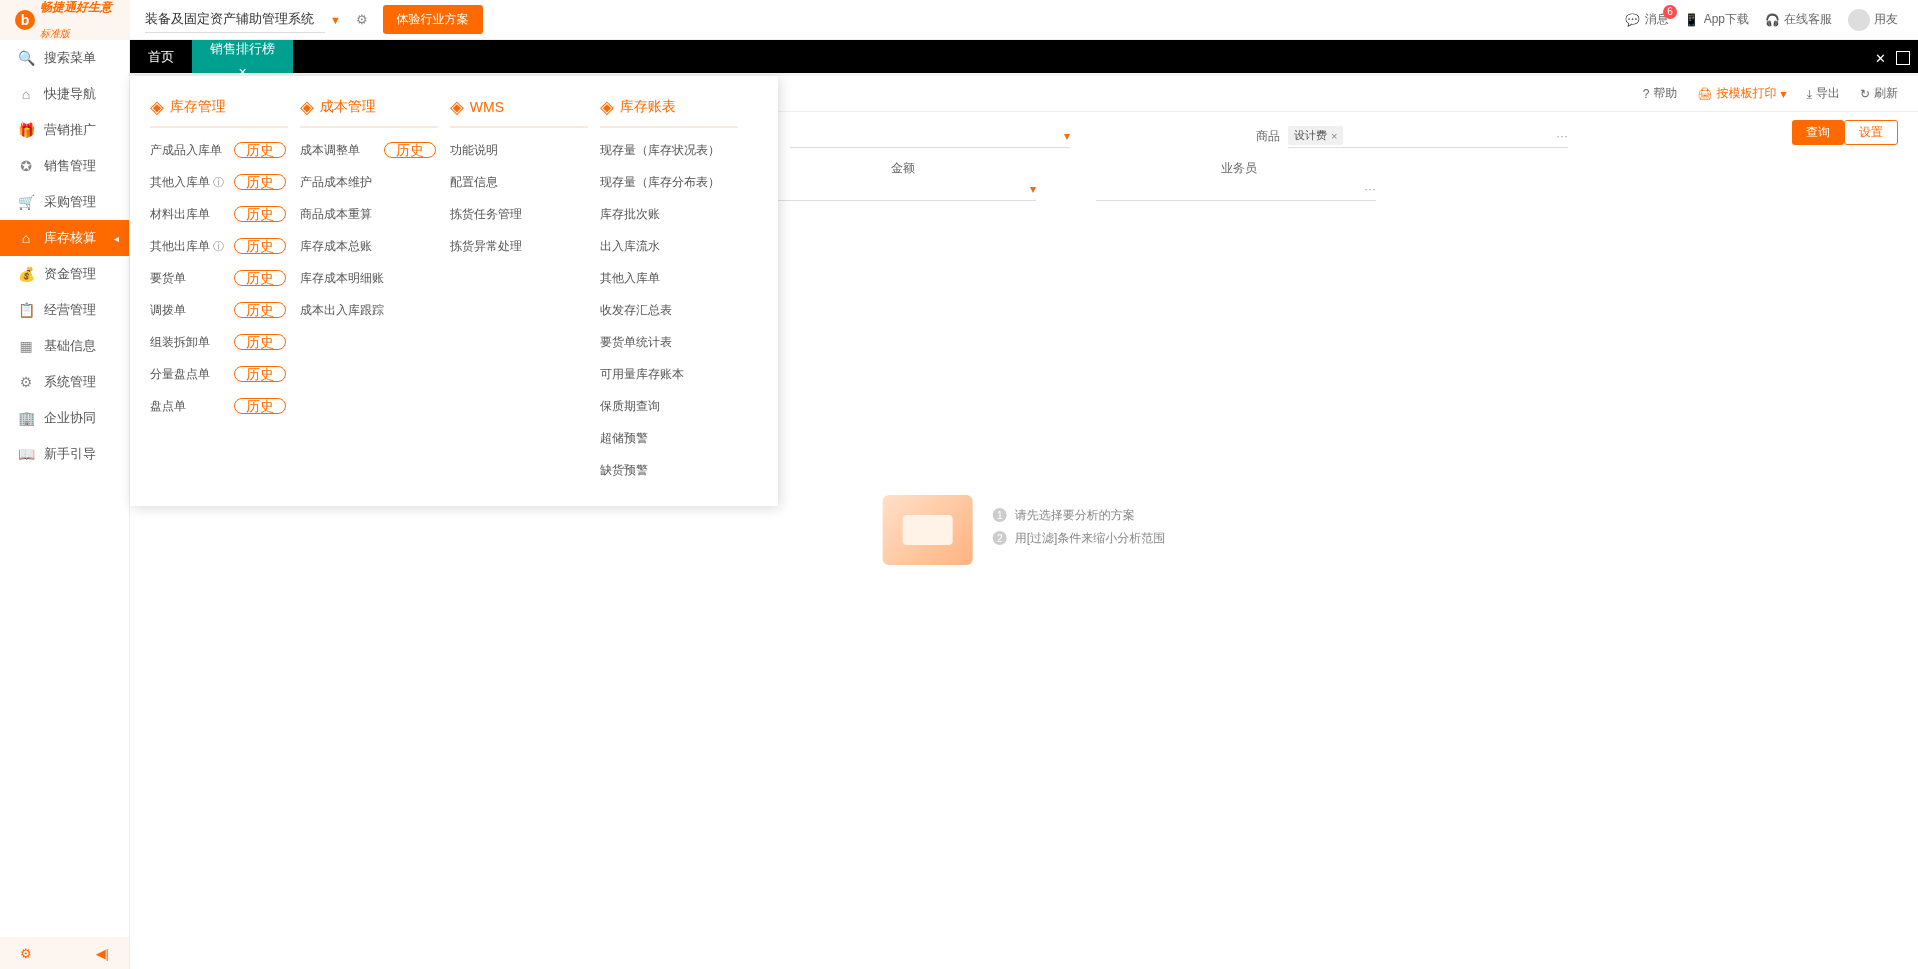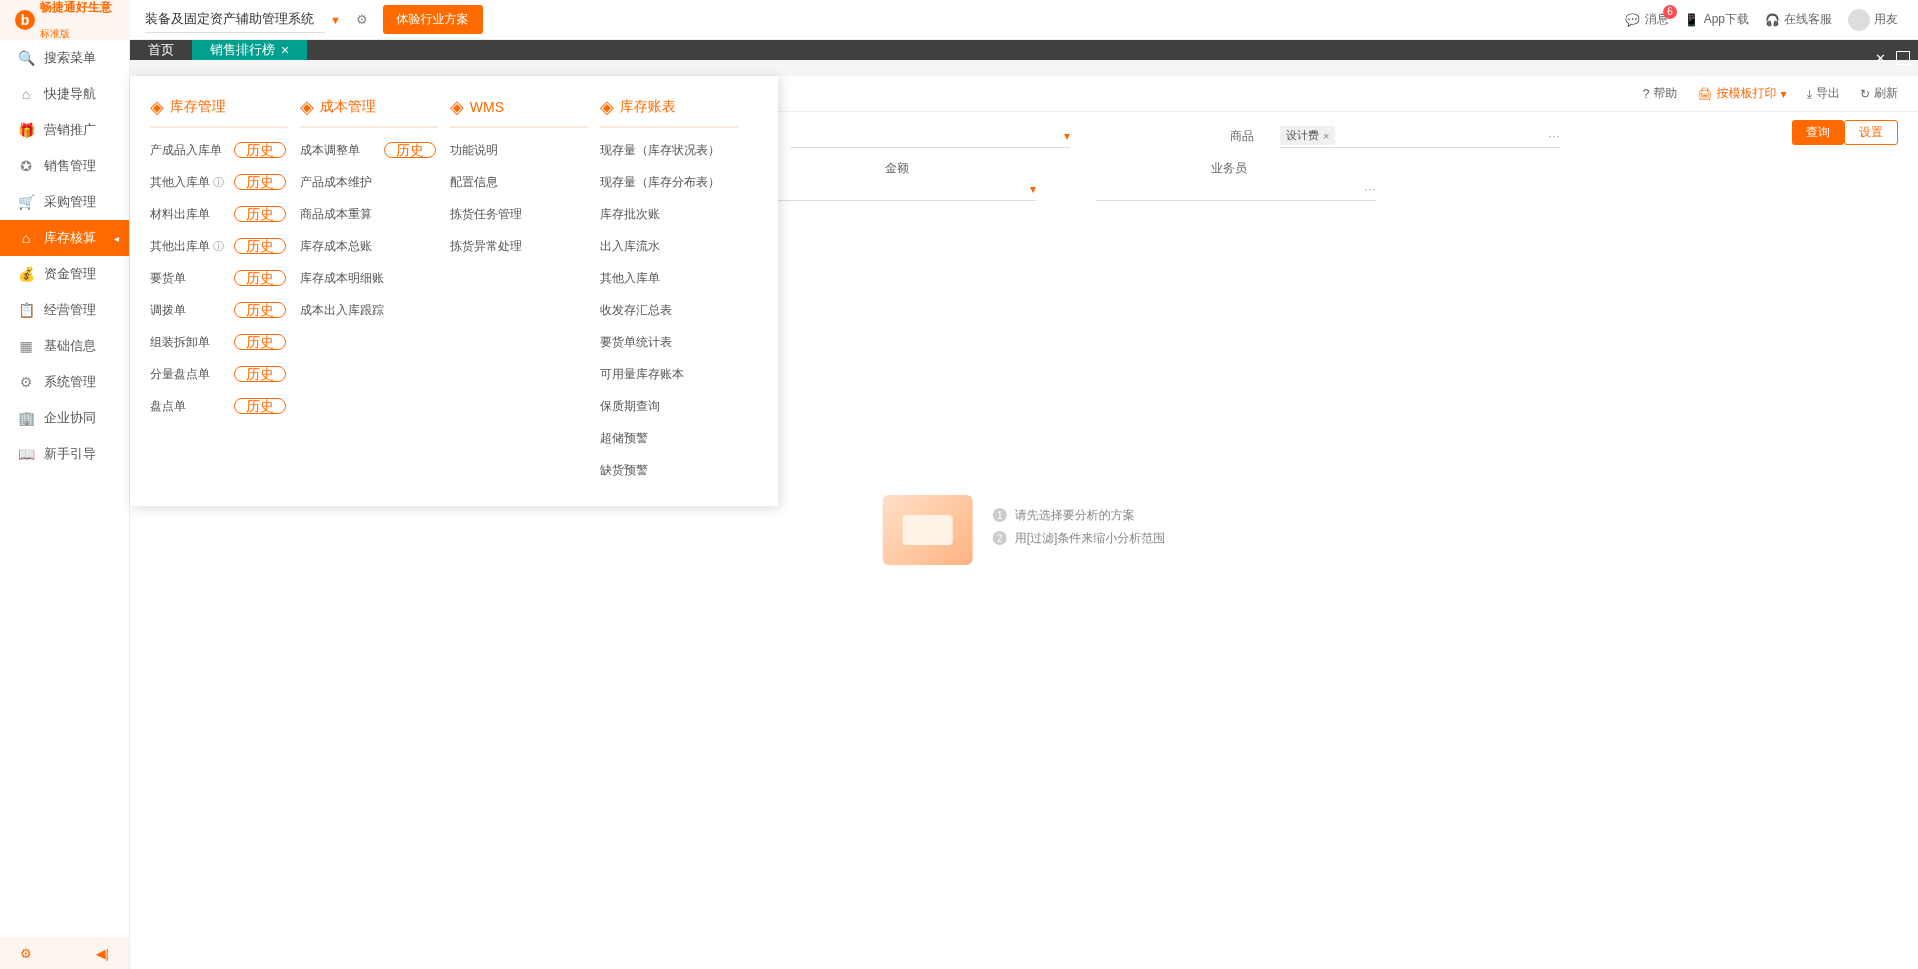--- a/index.html
+++ b/index.html
@@ -2,38 +2,38 @@
 <html><head>
 <meta charset="utf-8">
 <style>
 * { margin: 0; padding: 0; box-sizing: border-box; font-family: -apple-system, "Microsoft YaHei", sans-serif; }
 body { width: 1918px; height: 969px; background: #f5f5f5; overflow: hidden; font-size: 13px; color: #333; }
 
 
 .top-header { height: 40px; background: #fff; display: flex; align-items: center; padding: 0 20px 0 0; border-bottom: 1px solid #eee; }
 .logo-area { width: 130px; height: 40px; background: #fdf5ef; display: flex; align-items: center; padding-left: 15px; }
 .logo-icon { width: 20px; height: 20px; background: #ff6a00; border-radius: 50%; margin-right: 5px; display:flex; align-items:center; justify-content:center; color:#fff; font-weight:bold; font-size:14px; }
-.logo-text { display: flex; flex-direction: column; line-height: 1; }
+.logo-text { display: flex; flex-direction: column; line-height: 1; font-style: italic; }
 .logo-main { color: #ff6a00; font-size: 12px; font-weight: bold; }
 .logo-sub { color: #ff6a00; font-size: 10px; margin-top: 16px; }
 .sys-select { margin-left: 15px; display: flex; align-items: center; }
 .sys-name { font-size: 13px; color: #333; border-bottom: 1px solid #ddd; padding: 4px 0; width: 180px; }
 .chev-down-sys { color: #ff6a00; margin-left: 5px; font-size: 11px; }
 .gear-btn { margin-left: 15px; color: #888; }
 .orange-btn { margin-left: 15px; background: #ff6a00; color: #fff; padding: 6px 14px; border-radius: 3px; font-size: 12px; cursor: pointer; }
 .header-spacer { flex: 1; }
 .header-right { display: flex; align-items: center; gap: 16px; font-size: 12px; color: #666; }
 .hr-item { display: flex; align-items: center; gap: 4px; cursor: pointer; position: relative; }
 .hr-badge { position: absolute; top: -6px; right: -8px; background: #ff4d4f; color: #fff; border-radius: 8px; font-size: 10px; padding: 0 4px; line-height: 14px; }
 .avatar { width: 22px; height: 22px; background: #ddd; border-radius: 50%; }
 
 
-.tab-bar { height: 20px; background: #404040; display: flex; align-items: stretch; padding-left: 130px; position: relative; }
+.tab-bar { height: 33px; background: #000000; display: flex; align-items: stretch; padding-left: 130px; position: relative; }
 .tab { padding: 0 18px; display: flex; align-items: center; color: #fff; font-size: 13px; cursor: pointer; gap: 6px; }
-.tab.active { background: #00a090; }
+.tab.active { background: #00a090; flex-direction: column; }
 .tab-close { font-size: 14px; }
 .tab-bar-right { position: absolute; right: 8px; top: 0; height: 36px; display: flex; align-items: center; gap: 10px; color: #fff; }
 .tab-ico { width: 14px; height: 14px; border: 1px solid #fff; display:inline-block; }
 
 
 .sidebar { position: absolute; left: 0; top: 40px; width: 130px; bottom: 0; background: #fff; border-right: 1px solid #eee; }
 .sb-item { height: 36px; display: flex; align-items: center; padding-left: 18px; gap: 10px; font-size: 13px; color: #555; cursor: pointer; }
 .sb-item.active { background: #ff6a00; color: #fff; }
 .sb-item.active .sb-ico { color: #fff; }
 .sb-ico { width: 16px; text-align: center; color: #888; font-size: 14px; }
@@ -51,21 +51,21 @@
 .fly-q { color: #999; font-size: 11px; }
 
 
 .main-area { position: absolute; left: 130px; right: 0; top: 76px; bottom: 0; background: #fff; }
 .toolbar { height: 36px; display: flex; align-items: center; justify-content: flex-end; padding-right: 20px; gap: 20px; border-bottom: 1px solid #f0f0f0; font-size: 12px; color: #666; }
 .tb-item { display: flex; align-items: center; gap: 4px; cursor: pointer; }
 .tb-print { color: #ff6a00; }
 .filters { padding: 12px 20px 0 20px; position: relative; }
 .filter-row { display: flex; align-items: center; margin-bottom: 12px; }
 .filter-field { display: flex; align-items: center; }
-.filter-label { width: 50px; color: #666; font-size: 12px; }
+.filter-label { width: 50px; text-align: right; color: #666; font-size: 12px; margin-right: 8px; }
 .filter-input { border-bottom: 1px solid #ddd; height: 24px; width: 280px; display: flex; align-items: center; justify-content: space-between; color: #999; font-size: 12px; }
 .chip { background: #f0f0f0; color: #555; padding: 2px 6px; border-radius: 2px; font-size: 11px; display: inline-flex; align-items: center; gap: 4px; }
 .chip-x { cursor: pointer; color: #888; }
 .filter-actions { position: absolute; right: 20px; top: 8px; display: flex; flex-direction: row; }
 .btn-primary { background: #ff6a00; color: #fff; padding: 4px 14px; border-radius: 3px; font-size: 12px; cursor: pointer; text-align: center; }
 .btn-outline { border: 1px solid #ff6a00; color: #ff6a00; padding: 3px 14px; border-radius: 3px; font-size: 12px; cursor: pointer; text-align: center; }
 .collapse-bar { text-align: center; font-size: 12px; color: #888; padding: 6px 0; border-top: 1px solid #f0f0f0; border-bottom: 1px solid #f0f0f0; cursor: pointer; background:#fafafa; }
 .empty-hint { position: absolute; left: 50%; top: 50%; transform: translate(-50%, -40%); display: flex; align-items: center; gap: 20px; }
 .empty-img { width: 90px; height: 70px; background: linear-gradient(135deg,#ffe0c8,#ffb380); border-radius: 6px; position: relative; }
 .empty-img::after { content:""; position:absolute; left:20px; top:20px; width:50px; height:30px; background:#fff3e8; border-radius:4px; }

